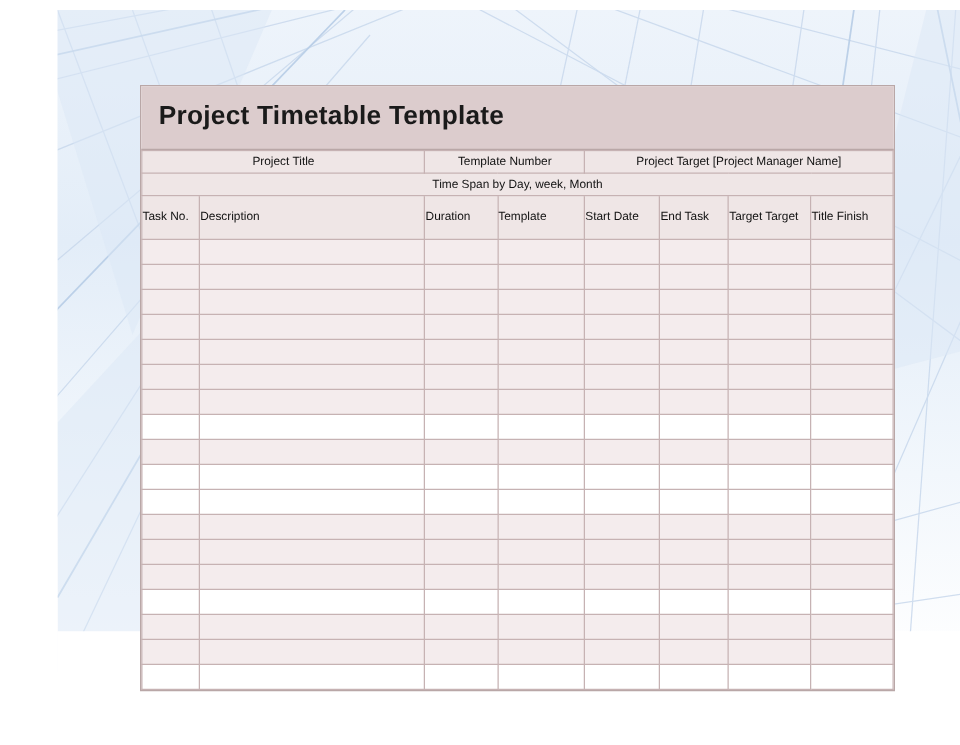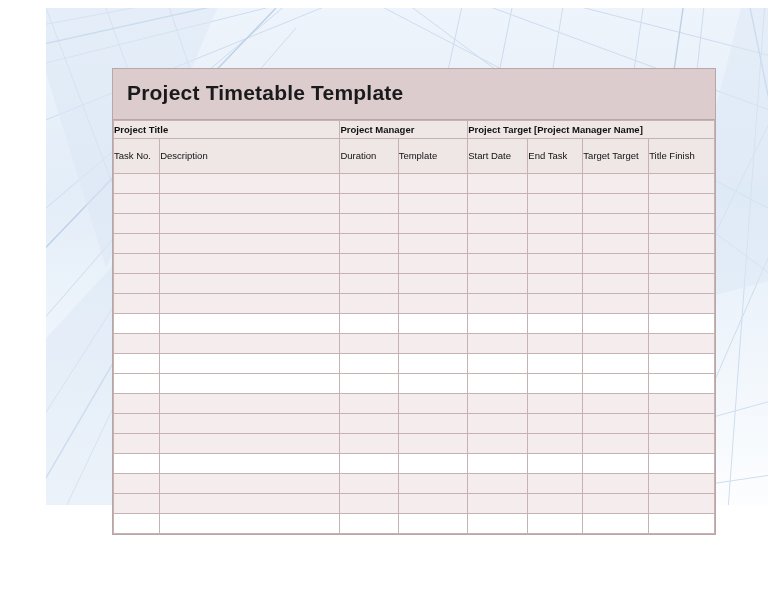--- a/index.html
+++ b/index.html
@@ -74,22 +74,22 @@
   }
   table.grid td, table.grid th {
     border: 1px solid #c6b2b3;
     padding: 0;
     margin: 0;
   }
   .meta-row td {
     background: #efe6e6;
     height: 17px;
     font-size: 9.5px;
-    font-weight: bold;
-    text-align: left;
+    font-weight: normal;
+    text-align: center;
     color: #111;
     vertical-align: middle;
   }
   .span-row td {
     background: #efe6e6;
     height: 17px;
     font-size: 9.5px;
     text-align: center;
     color: #111;
     vertical-align: middle;
@@ -179,24 +179,27 @@
         <col style="width:11.0%">
         <col style="width:9.5%">
         <col style="width:8.7%">
         <col style="width:10.4%">
         <col style="width:10.4%">
       </colgroup>
 
       <tbody>
           <tr class="meta-row">
         <td colspan="2">Project Title</td>
-        <td colspan="2">Project Manager</td>
+        <td colspan="2">Template Number</td>
         <td colspan="4">Project Target [Project Manager Name]</td>
       </tr>
 
+      <tr class="span-row">
+        <td colspan="8">Time Span by Day, week, Month</td>
+      </tr>
 
       <tr class="head-row">
         <th>Task No.</th>
         <th>Description</th>
         <th>Duration</th>
         <th>Template</th>
         <th>Start Date</th>
         <th>End Task</th>
         <th>Target Target</th>
         <th>Title Finish</th>

